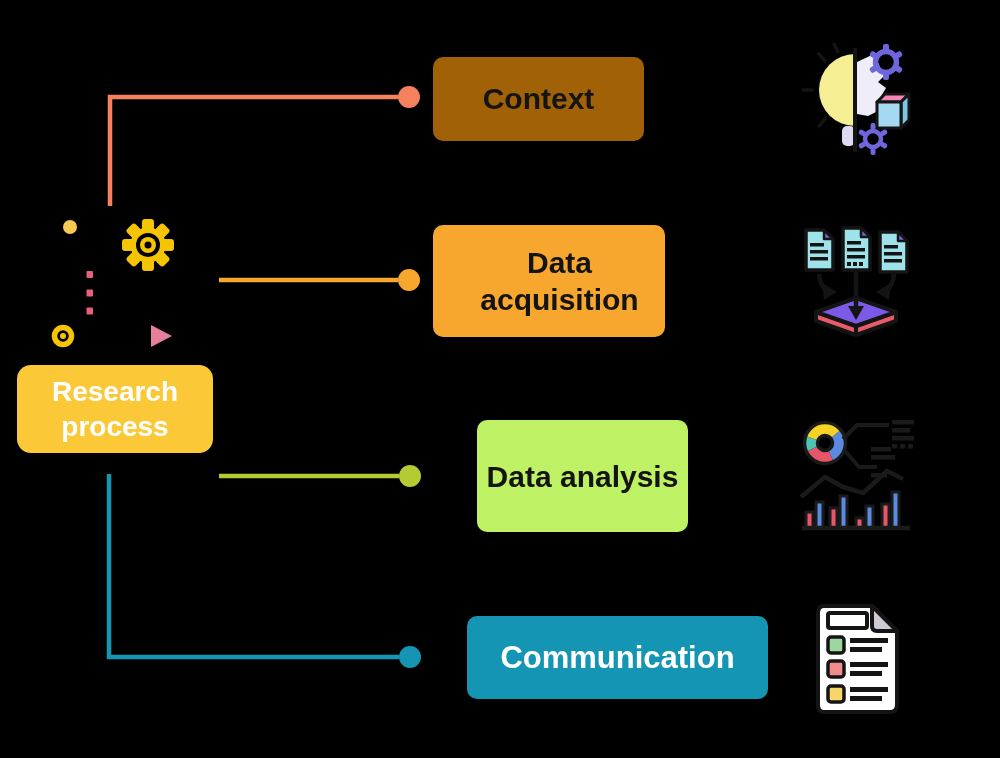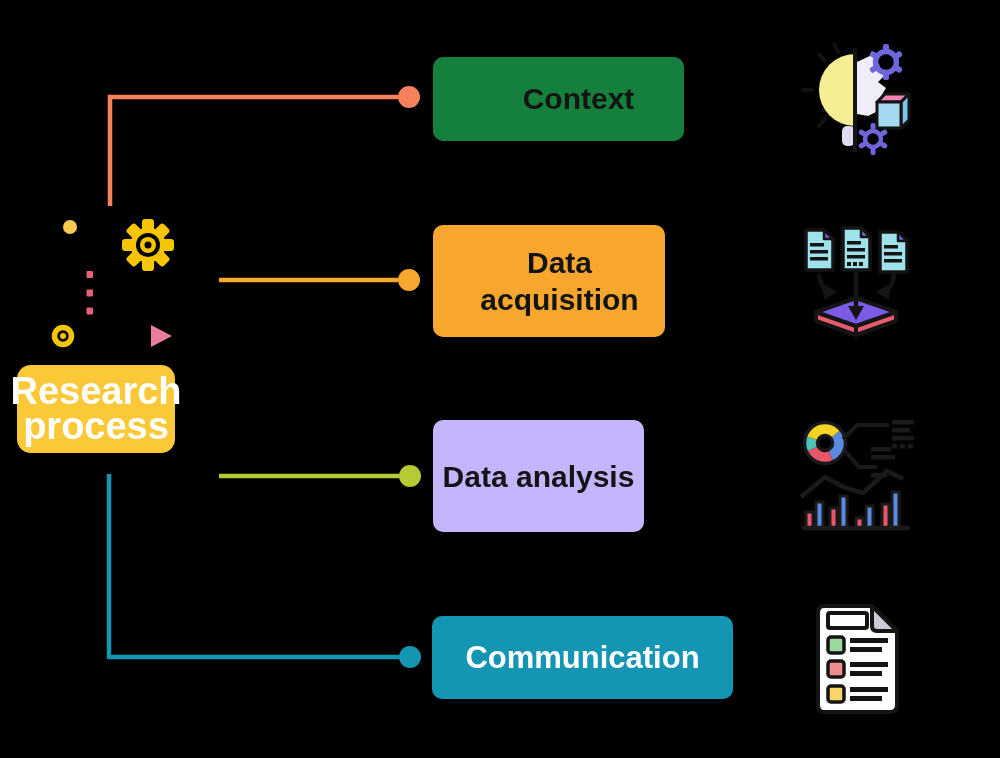--- a/index.html
+++ b/index.html
@@ -6,22 +6,22 @@
   #stage{
     position:relative;width:1000px;height:758px;overflow:hidden;
     font-family:"Liberation Sans",sans-serif;background:#000;
   }
   .layer{position:absolute;left:0;top:0;}
   .node{
     position:absolute;display:flex;align-items:center;justify-content:center;
     text-align:center;font-weight:bold;border-radius:10px;
   }
   .node span{display:block;}
-  #root-node{left:17px;top:365px;width:158px;height:88px;border-radius:14px;
-    font-size:38px;line-height:35px;}
+  #root-node{left:17px;top:365px;width:196px;height:88px;border-radius:14px;
+    font-size:28px;line-height:35px;}
   #box-context{left:433px;top:57px;width:211px;height:84px;font-size:30px;}
   #box-acquisition{left:433px;top:225px;width:211px;height:112px;font-size:30px;line-height:37px;}
   #box-analysis{left:433px;top:420px;width:211px;height:112px;font-size:30px;line-height:37px;}
   #box-communication{left:432px;top:616px;width:301px;height:83px;font-size:31px;}
   .icon-box{position:absolute;width:120px;height:120px;}
   #icon-context{left:798px;top:40px;}
   #icon-acquisition{left:795px;top:222px;}
   #icon-analysis{left:797px;top:417px;}
   #icon-communication{left:798px;top:600px;}
   svg{display:block;}
@@ -81,33 +81,33 @@
       <circle cx="63" cy="336" r="3" style="fill: rgb(245, 196, 2);"></circle>
     </g>
 
     <polygon points="151,325 172,336 151,347" style="fill: rgb(231, 127, 156);"></polygon>
   </svg>
 
   <div class="node" id="root-node" style="background: rgb(251, 201, 55);">
     <span style="color: rgb(255, 255, 255);">Research process</span>
   </div>
 
-  <div class="node" id="box-context" style="background: #15803d; padding-left: 40px;">
+  <div class="node" id="box-context" style="background: #a16207;">
     <span style="color: rgb(20, 20, 20);">Context</span>
   </div>
 
   <div class="node" id="box-acquisition" style="background: rgb(247, 167, 46); padding-left: 21px;">
     <span style="color: rgb(20, 20, 20);">Data acquisition</span>
   </div>
 
-  <div class="node" id="box-analysis" style="background: #c4b5fd;">
+  <div class="node" id="box-analysis" style="background: #bef264; margin-left: 44px;">
     <span style="color: rgb(20, 20, 20);">Data analysis</span>
   </div>
 
-  <div class="node" id="box-communication" style="background: rgb(20, 149, 179);">
+  <div class="node" id="box-communication" style="background: rgb(20, 149, 179); margin-left: 35px;">
     <span style="color: rgb(255, 255, 255);">Communication</span>
   </div>
 
   <div class="icon-box" id="icon-context">
     <svg width="120" height="120" viewBox="0 0 120 120" style="--bulb: #F6EE92; --head: #EFEDF8; --gear: #6F66DB; --ct: #F583B5; --cf: #A5D9F2; --cs: #7FC3E8; --base: #DFDAF2; --ink: #141414;">
       <g stroke="var(--ink)" stroke-width="3.5" stroke-linecap="round">
         <line x1="21" y1="14" x2="27" y2="21"></line>
         <line x1="5" y1="50" x2="14" y2="50"></line>
         <line x1="21" y1="86" x2="27" y2="79"></line>
         <line x1="36" y1="4" x2="40" y2="12"></line>

